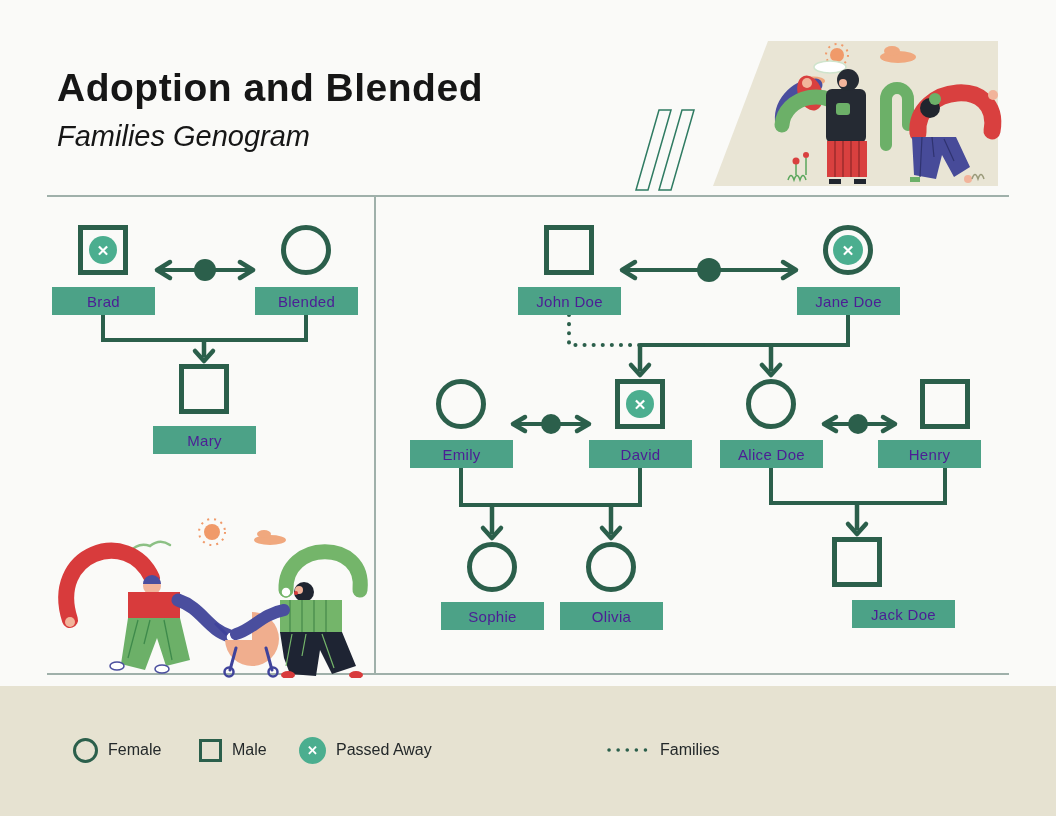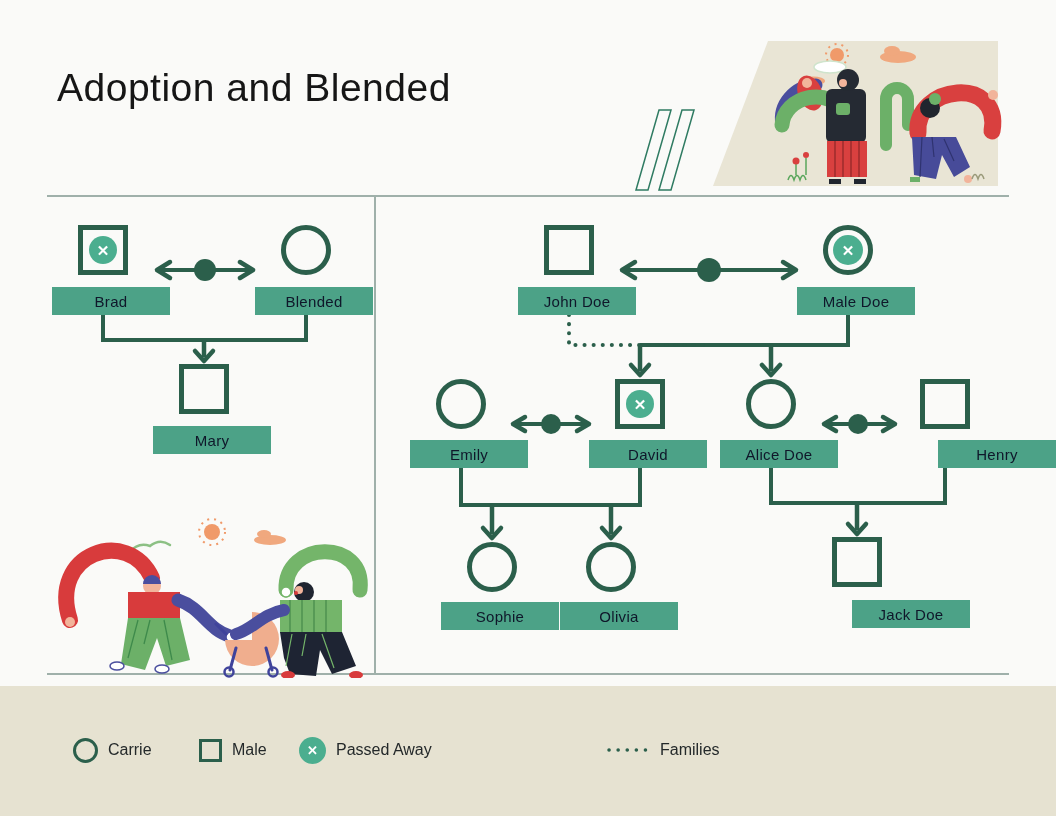--- a/index.html
+++ b/index.html
@@ -9,52 +9,53 @@
     --divider:#9FB0AA;
     --band:#E6E2D1;
     --panel:#E9E5D5;
     --ink:#161616;
   }
   *{margin:0;padding:0;box-sizing:border-box;}
   body{background:#ddd;font-family:"Liberation Sans",sans-serif;}
   #page{position:relative;width:1056px;height:816px;background:#FAFAF8;overflow:hidden;margin:0 auto;}
 
   
-  .title1{position:absolute;left:57px;top:66px;font-size:39px;font-weight:400;letter-spacing:.5px;color:var(--ink);text-align:center;}
+  .title1{position:absolute;left:57px;top:66px;font-size:39px;font-weight:700;letter-spacing:.5px;color:var(--ink);text-align:center;}
   .title2{position:absolute;left:57px;top:120px;font-size:29px;font-style:italic;font-weight:500;color:var(--ink);}
 
   
   .hline{position:absolute;background:var(--divider);height:2px;}
   .vline{position:absolute;background:var(--divider);width:2px;}
   .band{position:absolute;left:0;top:686px;width:1056px;height:130px;background:var(--band);}
 
   
   .sq{position:absolute;width:50px;height:50px;border:5px solid var(--teal);background:#FAFAF8;display:flex;align-items:center;justify-content:center;}
   .ci{position:absolute;width:50px;height:50px;border:5px solid var(--teal);border-radius:50%;background:#FAFAF8;display:flex;align-items:center;justify-content:center;}
   .badge{width:28px;height:28px;border-radius:50%;background:var(--badge);color:#fff;display:flex;align-items:center;justify-content:center;font-size:15px;font-weight:bold;line-height:1;}
-  .nl{position:absolute;width:118px;height:28px;background:var(--label);color:#0f172a;display:flex;align-items:center;justify-content:center;font-size:15px;letter-spacing:.3px;}
+  .nl{position:absolute;width:103px;height:28px;background:var(--label);color:#4c1d95;display:flex;align-items:center;justify-content:center;font-size:15px;letter-spacing:.3px;}
 
   #connectors{position:absolute;left:0;top:0;pointer-events:none;}
   svg{display:block;}
 
   
   .lg{position:absolute;top:735px;height:30px;display:flex;align-items:center;gap:10px;color:#24292A;font-size:16px;}
   .lg .fcirc{width:25px;height:25px;border:3px solid var(--teal);border-radius:50%;}
   .lg .msq{width:23px;height:23px;border:3px solid var(--teal);}
   .lg .pbadge{width:27px;height:27px;border-radius:50%;background:var(--badge);color:#fff;display:flex;align-items:center;justify-content:center;font-size:13px;font-weight:bold;}
   .lg .bioline{width:36px;height:4px;background:var(--teal);border-radius:2px;}
 
   .illus{position:absolute;}
 </style>
 </head>
 <body>
 
 <div id="page">
 
   <div class="title1">Adoption and Blended</div>
+  <div class="title2">Families Genogram</div>
 
   <svg class="illus" style="left:630px;top:100px" width="90" height="95" viewBox="0 0 90 95">
     <polygon points="6,90 29,10 41,10 18,90" fill="none" stroke="#2F7B62" stroke-width="1.5"></polygon>
     <polygon points="29,90 52,10 64,10 41,90" fill="none" stroke="#2F7B62" stroke-width="1.5"></polygon>
   </svg>
 
   <svg class="illus" style="left:630px;top:33px" width="380" height="160" viewBox="0 0 380 160">
     <polygon points="138,8 368,8 368,153 83,153" fill="#E9E5D5"></polygon>
     <g>
       <circle cx="207" cy="22" r="7" fill="#F09A6A"></circle>
@@ -174,32 +175,32 @@
   <div class="nl" style="left:52px;top:287px">Brad</div>
   <div class="nl" style="left:255px;top:287px">Blended</div>
   <div class="sq" style="left:179px;top:364px"></div>
   <div class="nl" style="left:153px;top:426px">Mary</div>
 
   <div class="sq" style="left:544px;top:225px"></div>
   <div class="ci" style="left:823px;top:225px">
     <span class="badge" style="width:30px;height:30px">✕</span>
   </div>
   <div class="nl" style="left:518px;top:287px">John Doe</div>
-  <div class="nl" style="left:797px;top:287px">Male Doe</div>
+  <div class="nl" style="left:797px;top:287px">Jane Doe</div>
 
   <div class="ci" style="left:436px;top:379px"></div>
   <div class="sq" style="left:615px;top:379px">
     <span class="badge">✕</span>
   </div>
   <div class="ci" style="left:746px;top:379px"></div>
   <div class="sq" style="left:920px;top:379px"></div>
   <div class="nl" style="left:410px;top:440px">Emily</div>
   <div class="nl" style="left:589px;top:440px">David</div>
   <div class="nl" style="left:720px;top:440px">Alice Doe</div>
-  <div class="nl" style="left:938px;top:440px">Henry</div>
+  <div class="nl" style="left:878px;top:440px">Henry</div>
 
   <div class="ci" style="left:467px;top:542px"></div>
   <div class="ci" style="left:586px;top:542px"></div>
   <div class="sq" style="left:832px;top:537px"></div>
   <div class="nl" style="left:441px;top:602px">Sophie</div>
   <div class="nl" style="left:560px;top:602px">Olivia</div>
   <div class="nl" style="left:852px;top:600px">Jack Doe</div>
 
   <svg class="illus" style="left:40px;top:498px" width="340" height="180" viewBox="0 0 340 180">
     <g>
@@ -240,21 +241,21 @@
     <path d="M 250 102 V 135 M 262 102 V 135 M 274 102 V 135 M 286 102 V 135" stroke="#4E9150" stroke-width="1.5"></path>
     <path d="M 244 112 C 222 116 212 132 196 136" stroke="#4A4E9E" stroke-width="12" fill="none" stroke-linecap="round"></path>
     <path d="M 240 134 h 62 l 14 34 -24 8 -12 -24 -4 26 -26 -2 -6 -16 z" fill="#1E2433"></path>
     <path d="M 252 136 L 246 168 M 266 136 L 262 158 M 282 136 L 294 170" stroke="#74B56A" stroke-width="1.2"></path>
     <ellipse cx="316" cy="177" rx="7" ry="4" fill="#D83B3C"></ellipse>
     <ellipse cx="248" cy="177" rx="7" ry="4" fill="#D83B3C"></ellipse>
   </svg>
 
   <div class="lg" style="left:73px">
     <span class="fcirc"></span>
-    <span>Carrie</span>
+    <span>Female</span>
   </div>
   <div class="lg" style="left:199px">
     <span class="msq"></span>
     <span>Male</span>
   </div>
   <div class="lg" style="left:299px">
     <span class="pbadge">✕</span>
     <span>Passed Away</span>
   </div>
   <div class="lg" style="left:606px">

